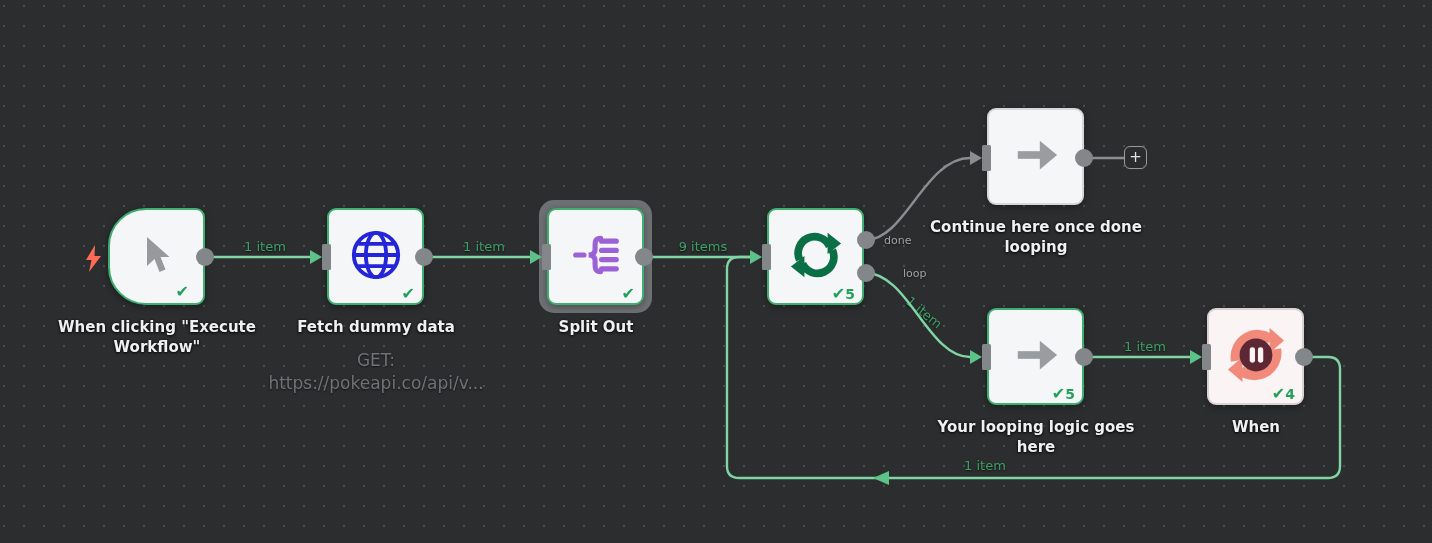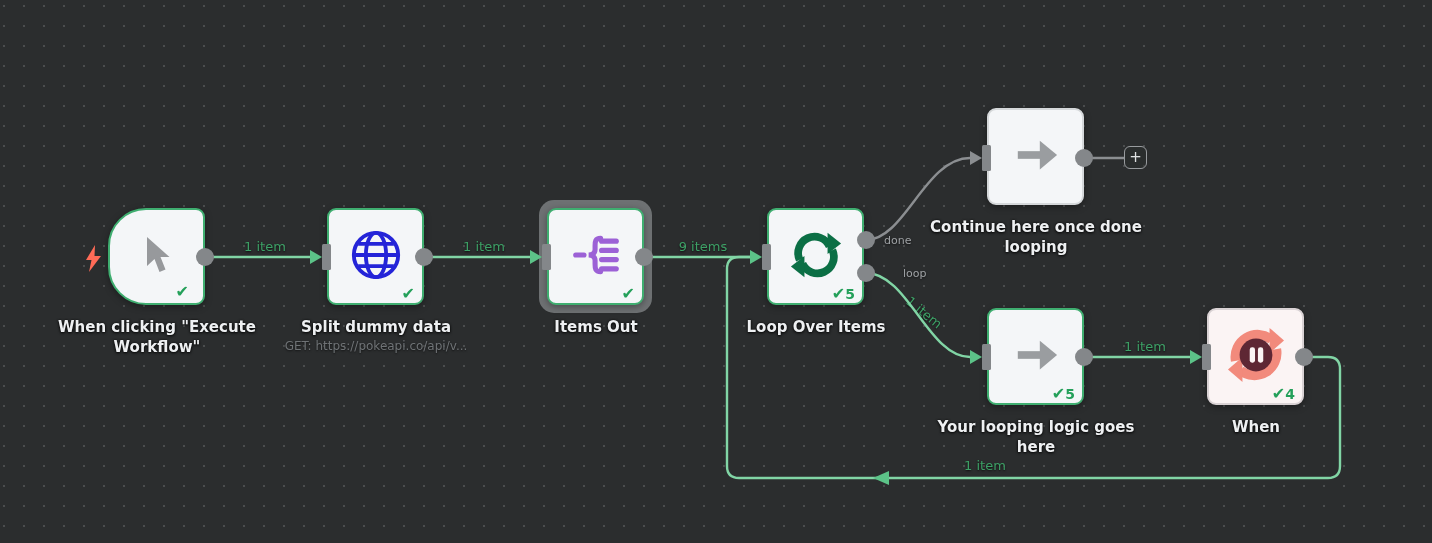--- a/index.html
+++ b/index.html
@@ -28,21 +28,21 @@
     color:#24a05a;font-weight:bold;line-height:1;z-index:3;
   }
   .check .glyph{font-size:16px;}
   .check .cnt{font-size:14px;}
   .bolt{position:absolute;left:86px;top:245px;z-index:2;}
   .node-label{
     position:absolute;text-align:center;color:#eef0f2;font-size:15px;font-weight:600;
     line-height:1.35;z-index:2;text-shadow:0 1px 3px rgba(0,0,0,.9),0 0 2px rgba(0,0,0,.7);
   }
   .node-sub{
-    color:#6f7376;font-size:12px;font-weight:400;margin-top:1px;
+    color:#6f7376;font-size:17px;font-weight:400;margin-top:12px;
     text-shadow:0 1px 2px rgba(0,0,0,.6);
   }
   .wires{position:absolute;left:0;top:0;z-index:4;pointer-events:none;}
   .wire{fill:none;stroke-width:2.4px;}
   .wire.green{stroke:#81d5a5;}
   .wire.gray{stroke:#8b8e91;}
   .ah.green{fill:#5cc388;}
   .ah.gray{fill:#8b8e91;}
   .port{fill:#84878a;}
   .wire-label{
@@ -173,25 +173,24 @@
         <span class="cnt">4</span>
     </span>
   </div>
 
   <div class="plus-btn">
       <span>+</span>
     </div>
 
   <div class="node-label" style="left:47px;top:317px;width:220px;">When clicking "Execute Workflow"</div>
   <div class="node-label" style="left:266px;top:317px;width:220px;">
-    <div>Split dummy data</div>
+    <div>Fetch dummy data</div>
     <div class="node-sub">GET: https://pokeapi.co/api/v...</div>
   </div>
-  <div class="node-label" style="left:486px;top:317px;width:220px;">Items Out</div>
-  <div class="node-label" style="left:706px;top:317px;width:220px;">Loop Over Items</div>
+  <div class="node-label" style="left:486px;top:317px;width:220px;">Split Out</div>
   <div class="node-label" style="left:926px;top:217px;width:220px;">Continue here once done looping</div>
   <div class="node-label" style="left:926px;top:417px;width:220px;">Your looping logic goes here</div>
   <div class="node-label" style="left:1146px;top:417px;width:220px;">When</div>
 
   <div class="wire-label" style="left:235px;top:239px;width:60px;">1 item</div>
   <div class="wire-label" style="left:454px;top:239px;width:60px;">1 item</div>
   <div class="wire-label" style="left:668px;top:239px;width:70px;">9 items</div>
   <div class="wire-label rot" style="left:893px;top:305px;width:62px;">1 item</div>
   <div class="wire-label" style="left:1115px;top:339px;width:60px;">1 item</div>
   <div class="wire-label" style="left:955px;top:458px;width:60px;">1 item</div>

